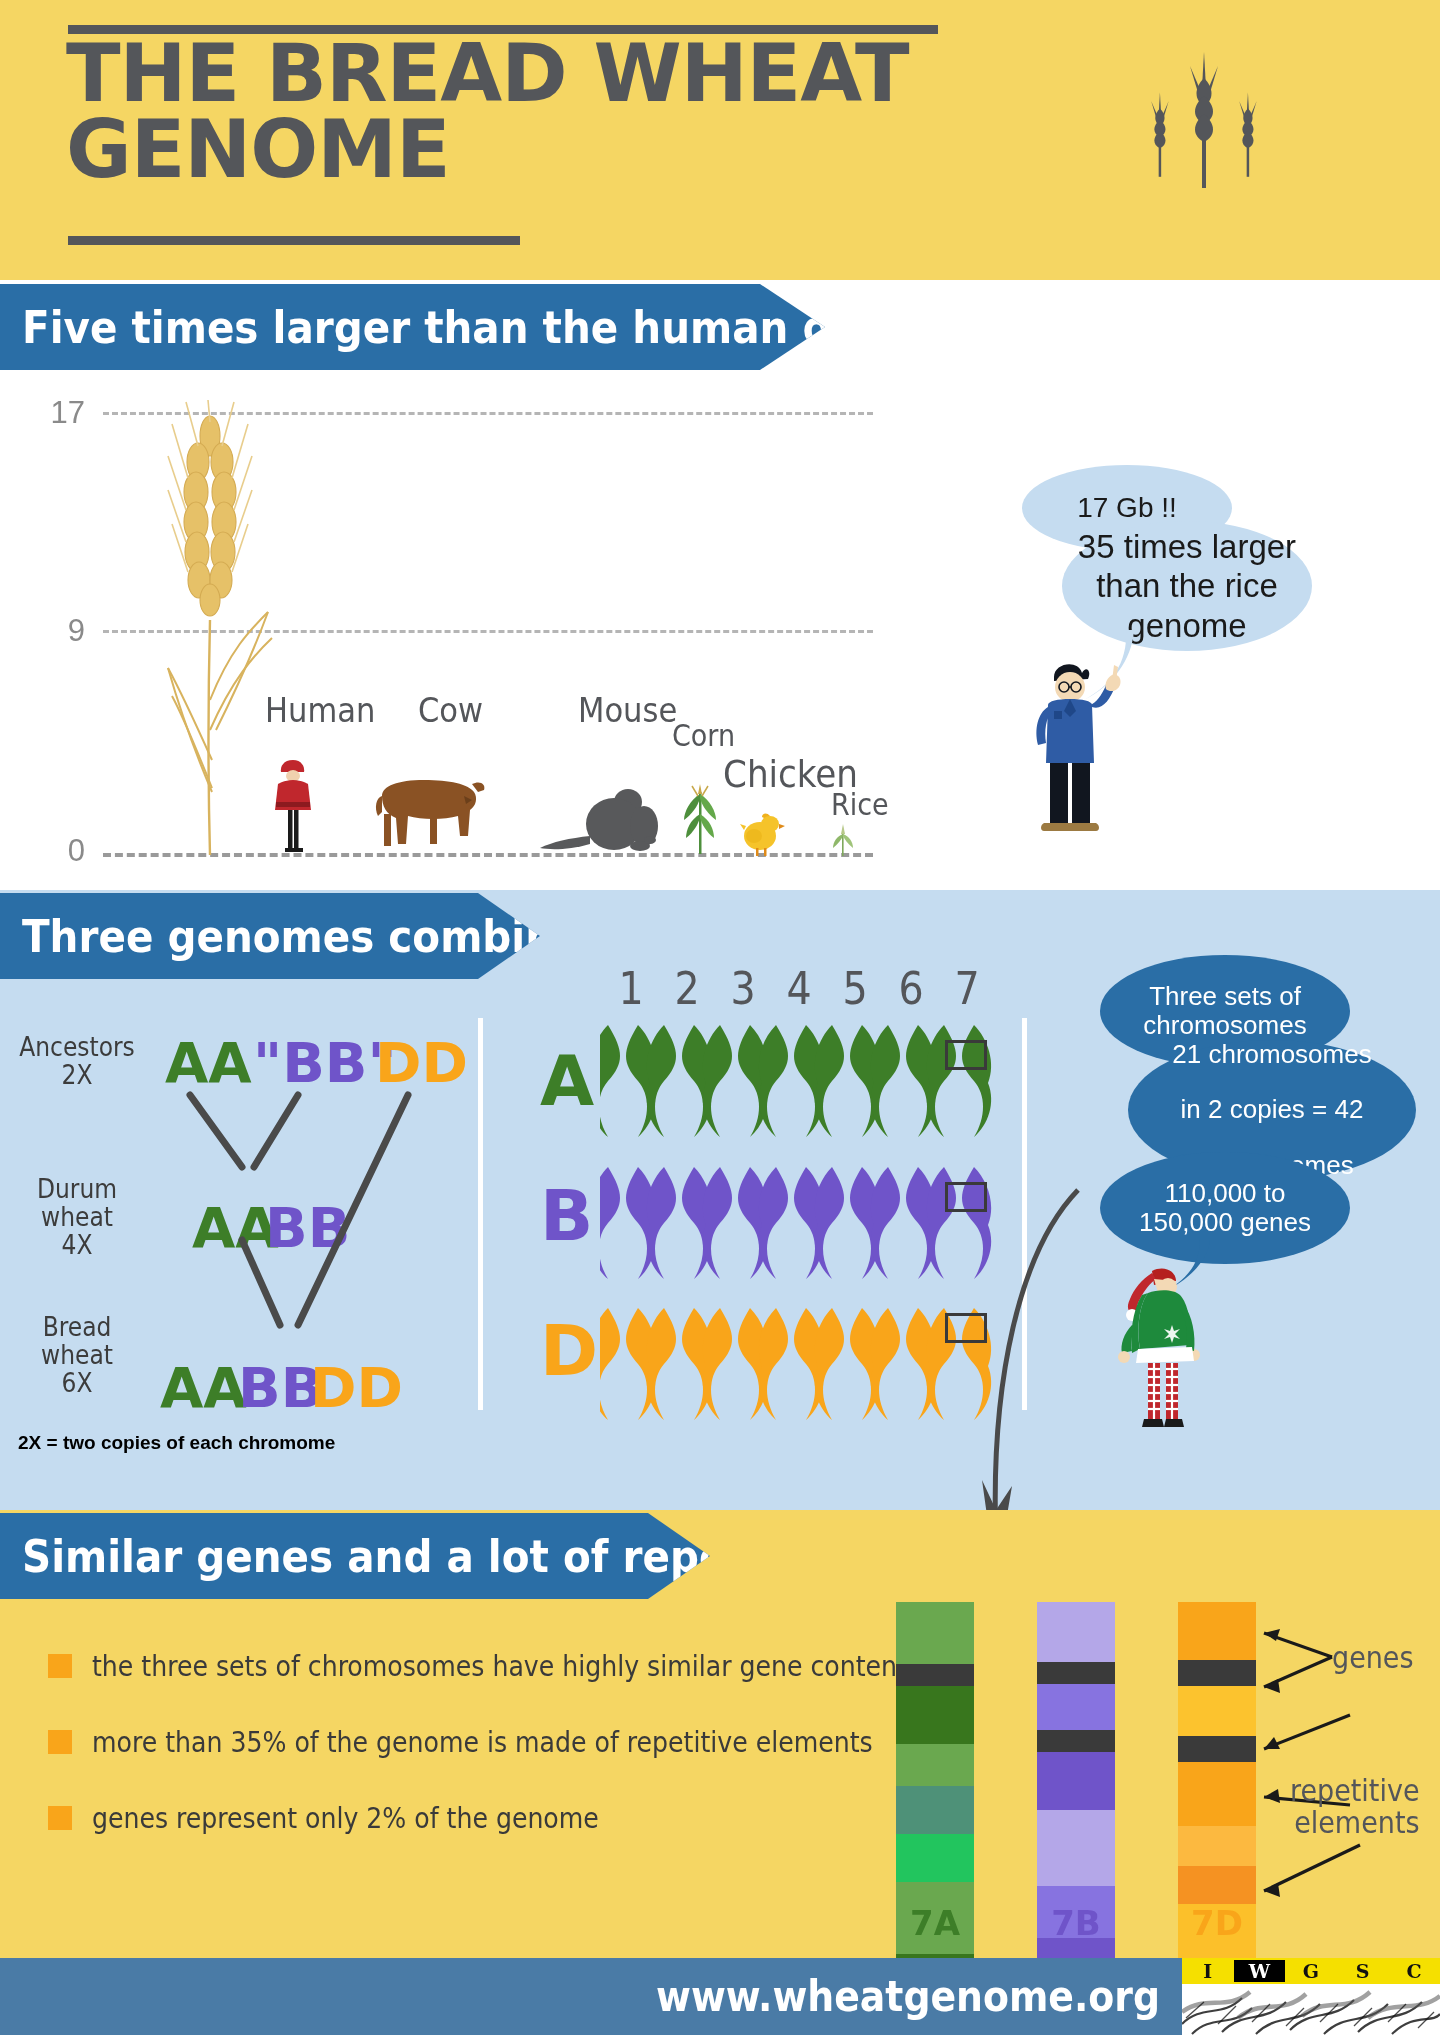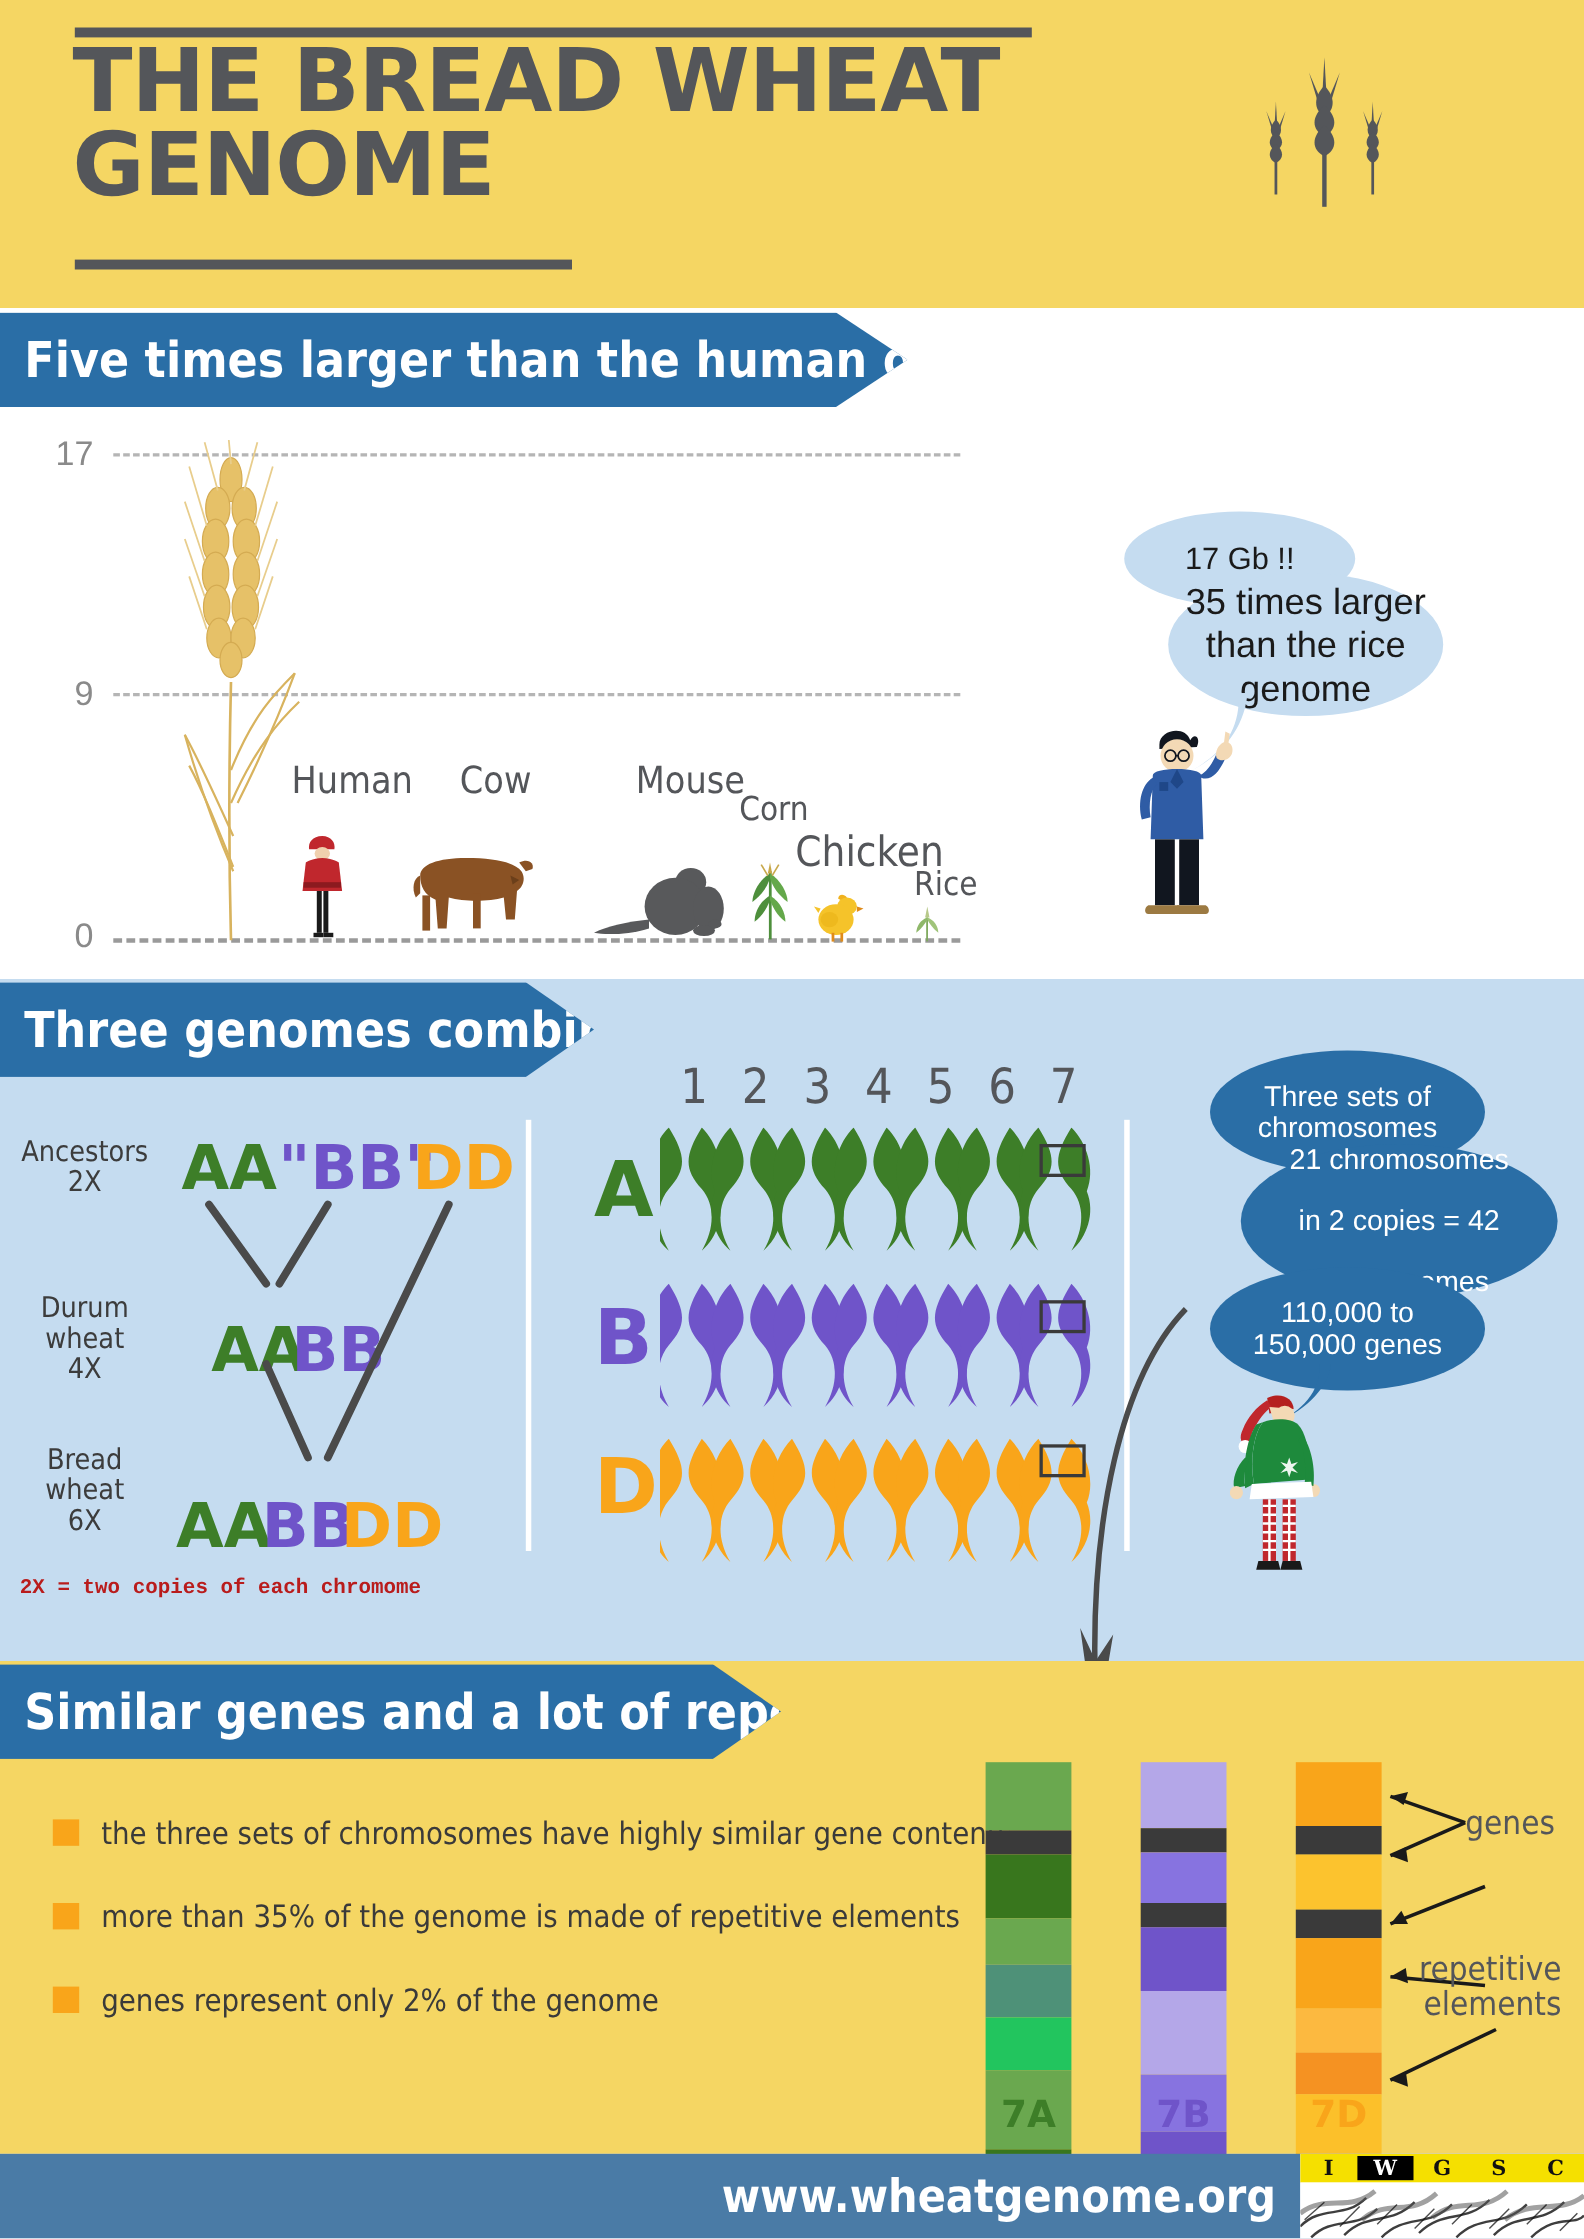--- a/index.html
+++ b/index.html
@@ -110,22 +110,22 @@
     position:absolute;
     font-family:"DejaVu Sans", sans-serif;
     font-weight:bold; font-size:56px; white-space:nowrap;
   }
   .g-A { color:#3d7e28; }
   .g-B { color:#6f54c9; }
   .g-D { color:#f9a51a; }
   .vdiv { position:absolute; width:5px; background:#ffffff; }
   .footnote {
     position:absolute;
-    font-family:Liberation Mono, monospace;
-    font-weight:bold; font-size:19px; color:#b91c1c;
+    font-family:Liberation Sans, sans-serif;
+    font-weight:bold; font-size:19px; color:#000000;
   }
   .chr-num {
     position:absolute;
     font-family:"DejaVu Sans Condensed","Liberation Sans", sans-serif;
     font-size:44px; color:#54565a; text-align:center; width:48px;
   }
   .chr-set-letter {
     position:absolute;
     font-family:"DejaVu Sans", sans-serif;
     font-weight:bold; font-size:70px;

